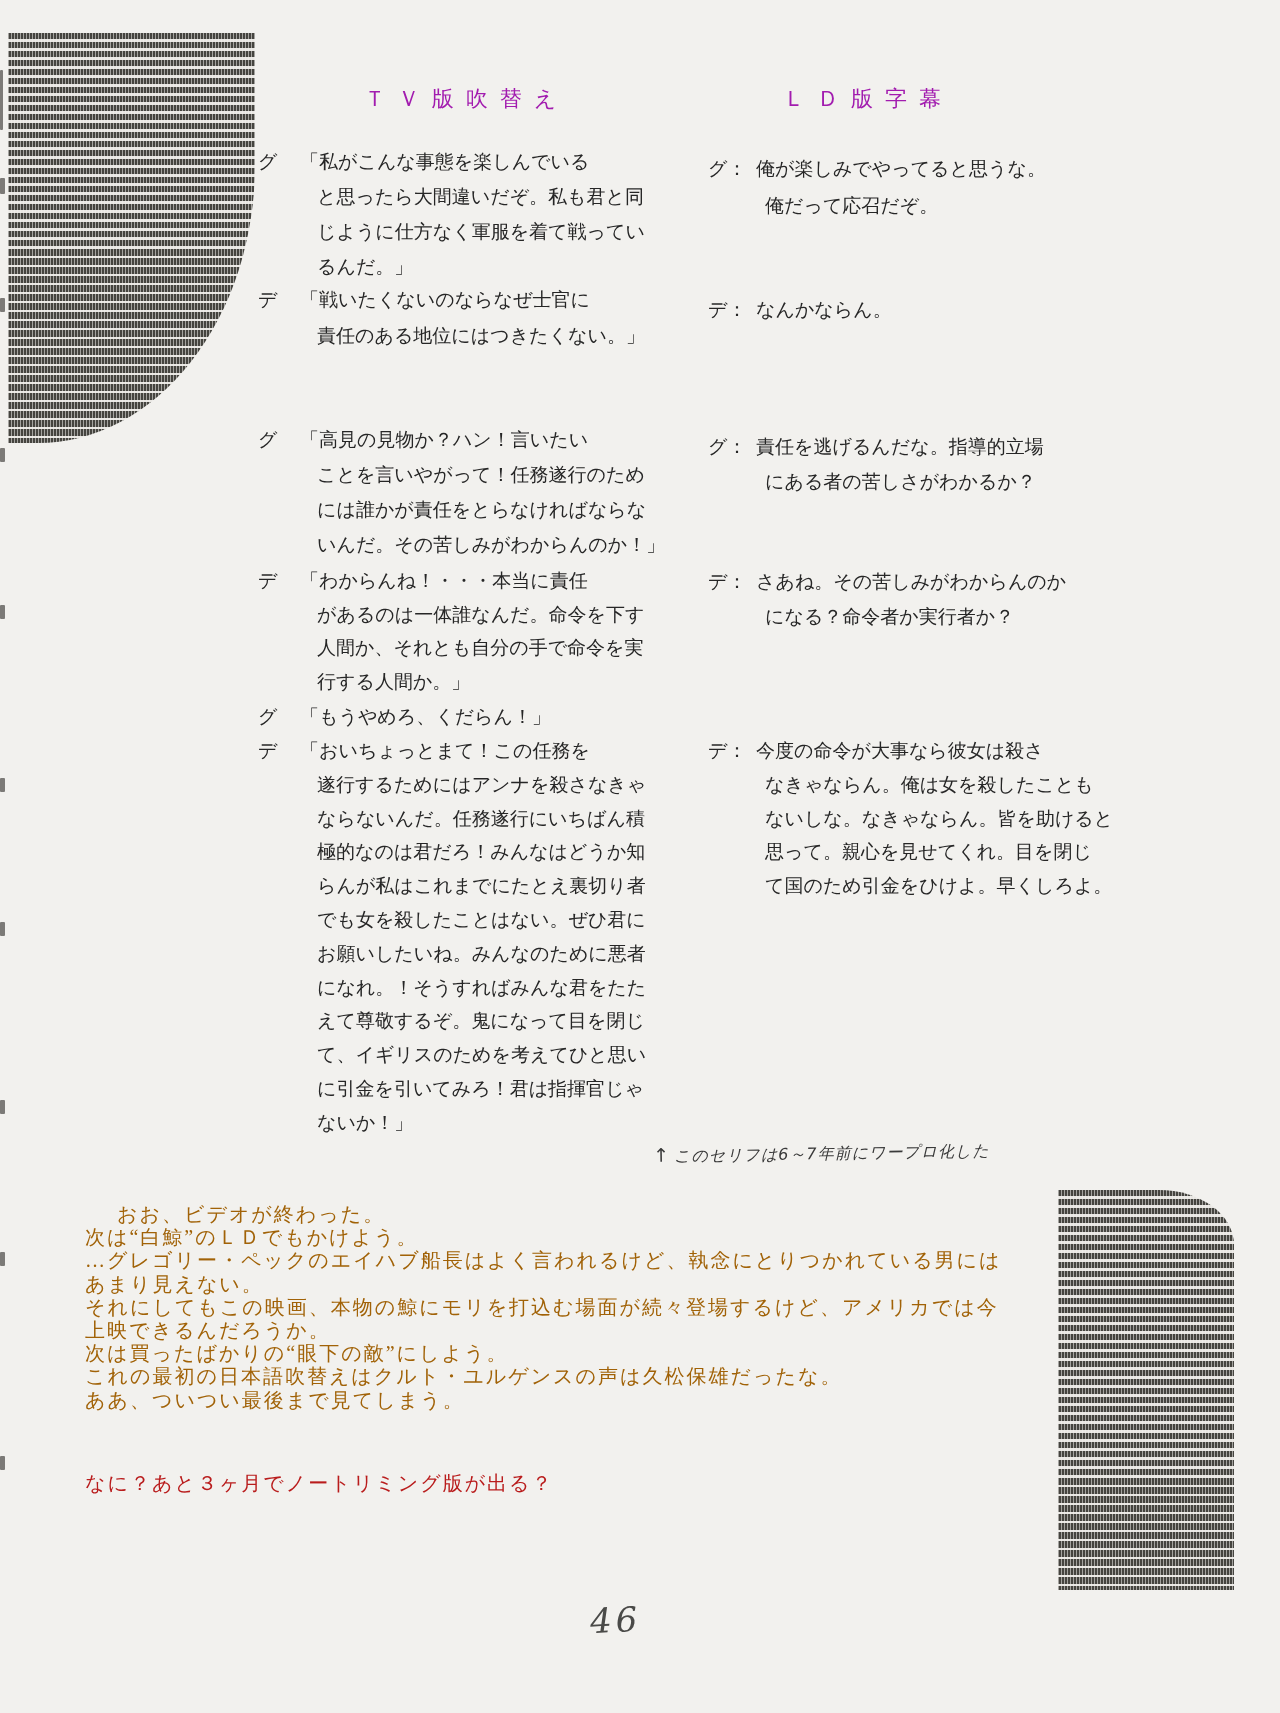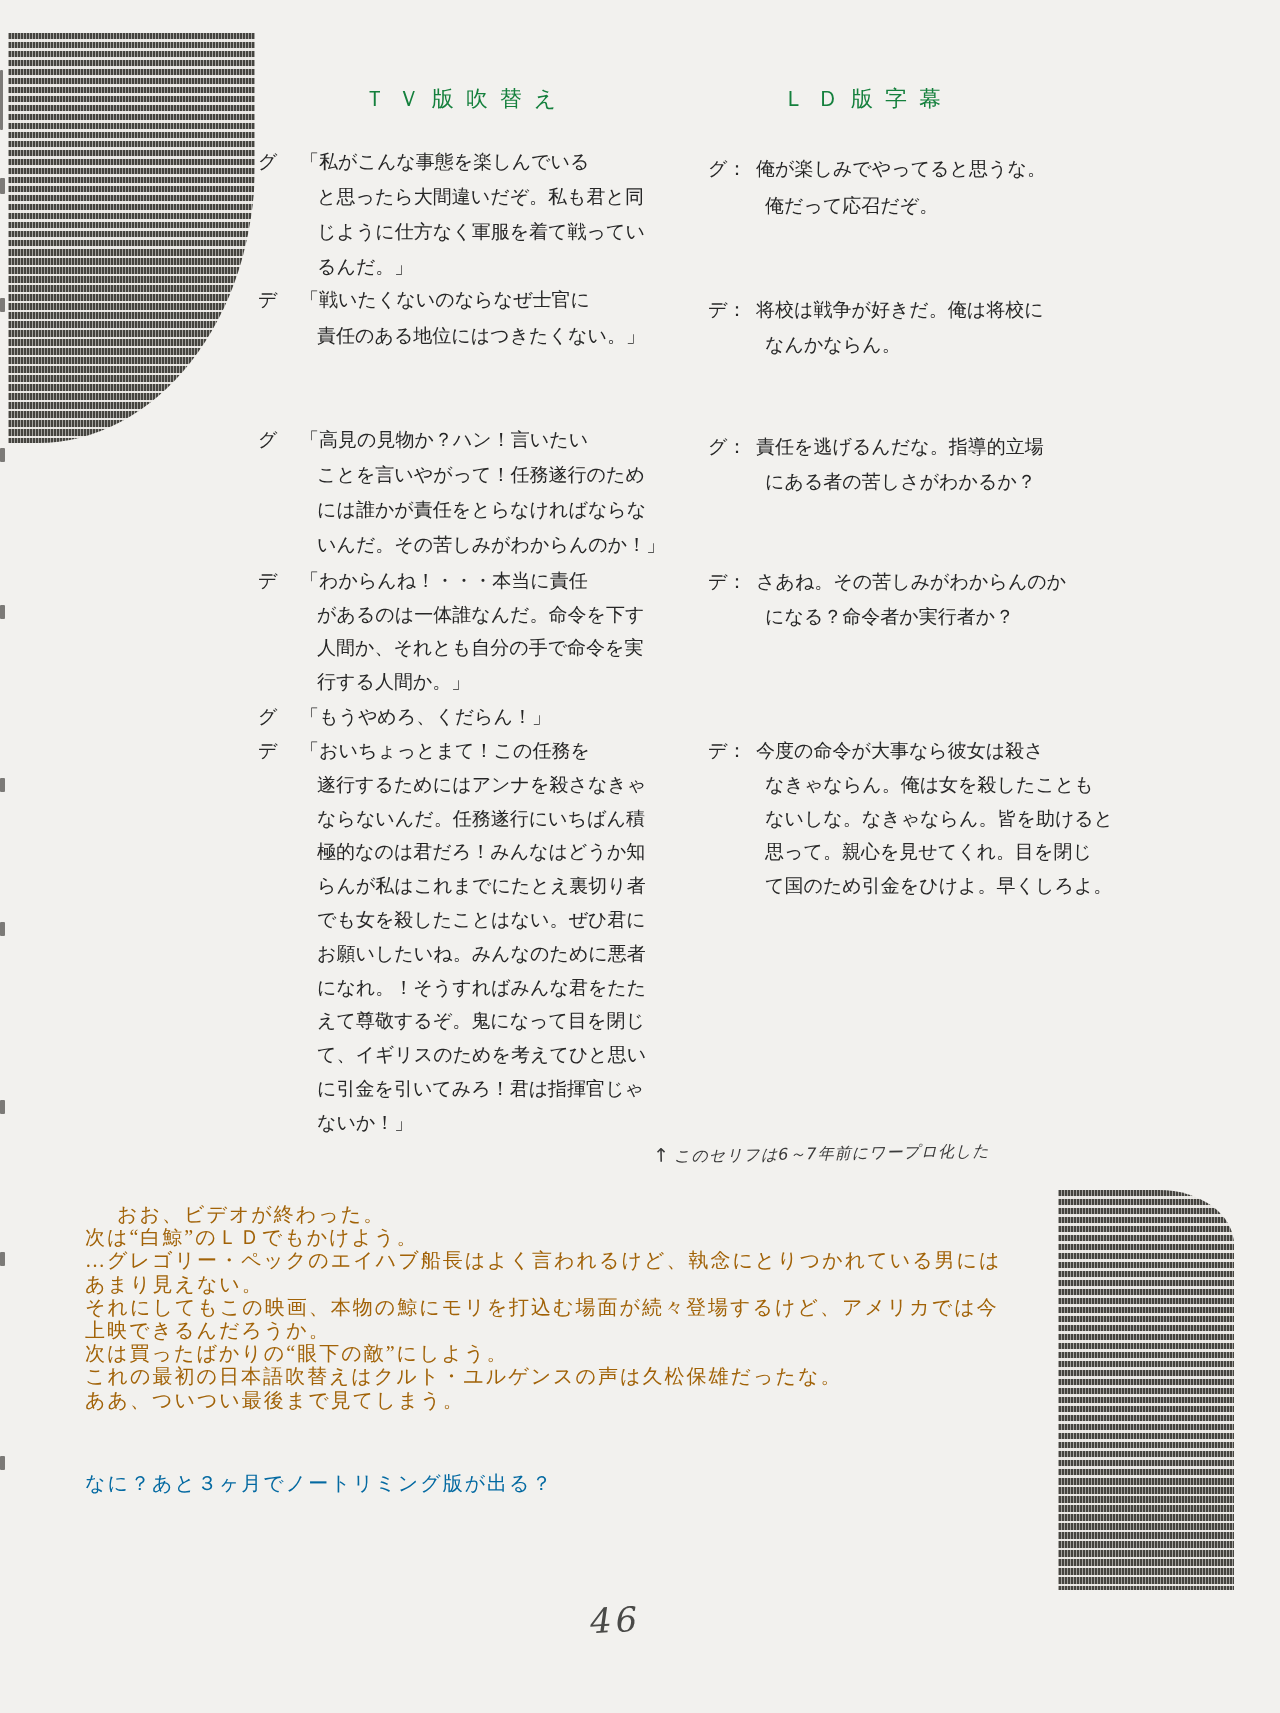--- a/index.html
+++ b/index.html
@@ -24,21 +24,21 @@
   .corner-br{
     position:absolute;left:1058px;top:1190px;width:176px;height:400px;
     border-top-right-radius:75px 55px;
   }
   
   .mark{position:absolute;left:0;width:5px;background:#3c3b38;opacity:.65;border-radius:1px;}
   
   .col-header{
     position:absolute;
     font-size:22px;letter-spacing:12px;white-space:nowrap;
-    color:#15803d;text-align:center;
+    color:#a21caf;text-align:center;
   }
   .col-header.left{left:256px;width:420px;top:84px;}
   .col-header.right{left:700px;width:336px;top:84px;}
   
   .dlg-block{position:absolute;font-size:19px;white-space:nowrap;}
   .dlg-block .spk{position:absolute;left:0;top:0;}
   .dlg-block.left{left:258px;width:430px;}
   .dlg-block.left .lines{margin-left:42px;}
   .dlg-block.left .ln + .ln{padding-left:17px;}
   .dlg-block.right{left:708px;width:440px;}
@@ -57,21 +57,21 @@
   .hand-note .arrow{font-size:19px;margin-right:4px;font-style:normal;}
   
   .bottom-text{
     position:absolute;left:85px;top:1203px;width:960px;
     font-size:20px;letter-spacing:2px;line-height:23.2px;color:#a16207;
   }
   .bottom-text .bln{white-space:nowrap;}
   .bottom-text .indent{text-indent:1.6em;}
   .bottom-last{
     position:absolute;left:85px;top:1470px;
-    font-size:20px;letter-spacing:2px;color:#0369a1;white-space:nowrap;
+    font-size:20px;letter-spacing:2px;color:#b91c1c;white-space:nowrap;
   }
   
   .page-number{
     position:absolute;left:590px;top:1600px;
     font-family:"DejaVu Serif",serif;font-style:italic;
     font-size:34px;letter-spacing:4px;color:#4a4a48;
     transform:rotate(-3deg);
   }
 </style>
 </head>
@@ -163,21 +163,20 @@
     <span class="spk">グ：</span>
     <div class="lines">
       <div class="ln">俺が楽しみでやってると思うな。</div>
       <div class="ln">俺だって応召だぞ。</div>
     </div>
   </div>
 
   <div class="dlg-block right" style="top:292px;line-height:35px;">
     <span class="spk">デ：</span>
     <div class="lines">
-      <div class="ln">将校は戦争が好きだ。俺は将校に</div>
       <div class="ln">なんかならん。</div>
     </div>
   </div>
 
   <div class="dlg-block right" style="top:429px;line-height:35px;">
     <span class="spk">グ：</span>
     <div class="lines">
       <div class="ln">責任を逃げるんだな。指導的立場</div>
       <div class="ln">にある者の苦しさがわかるか？</div>
     </div>

